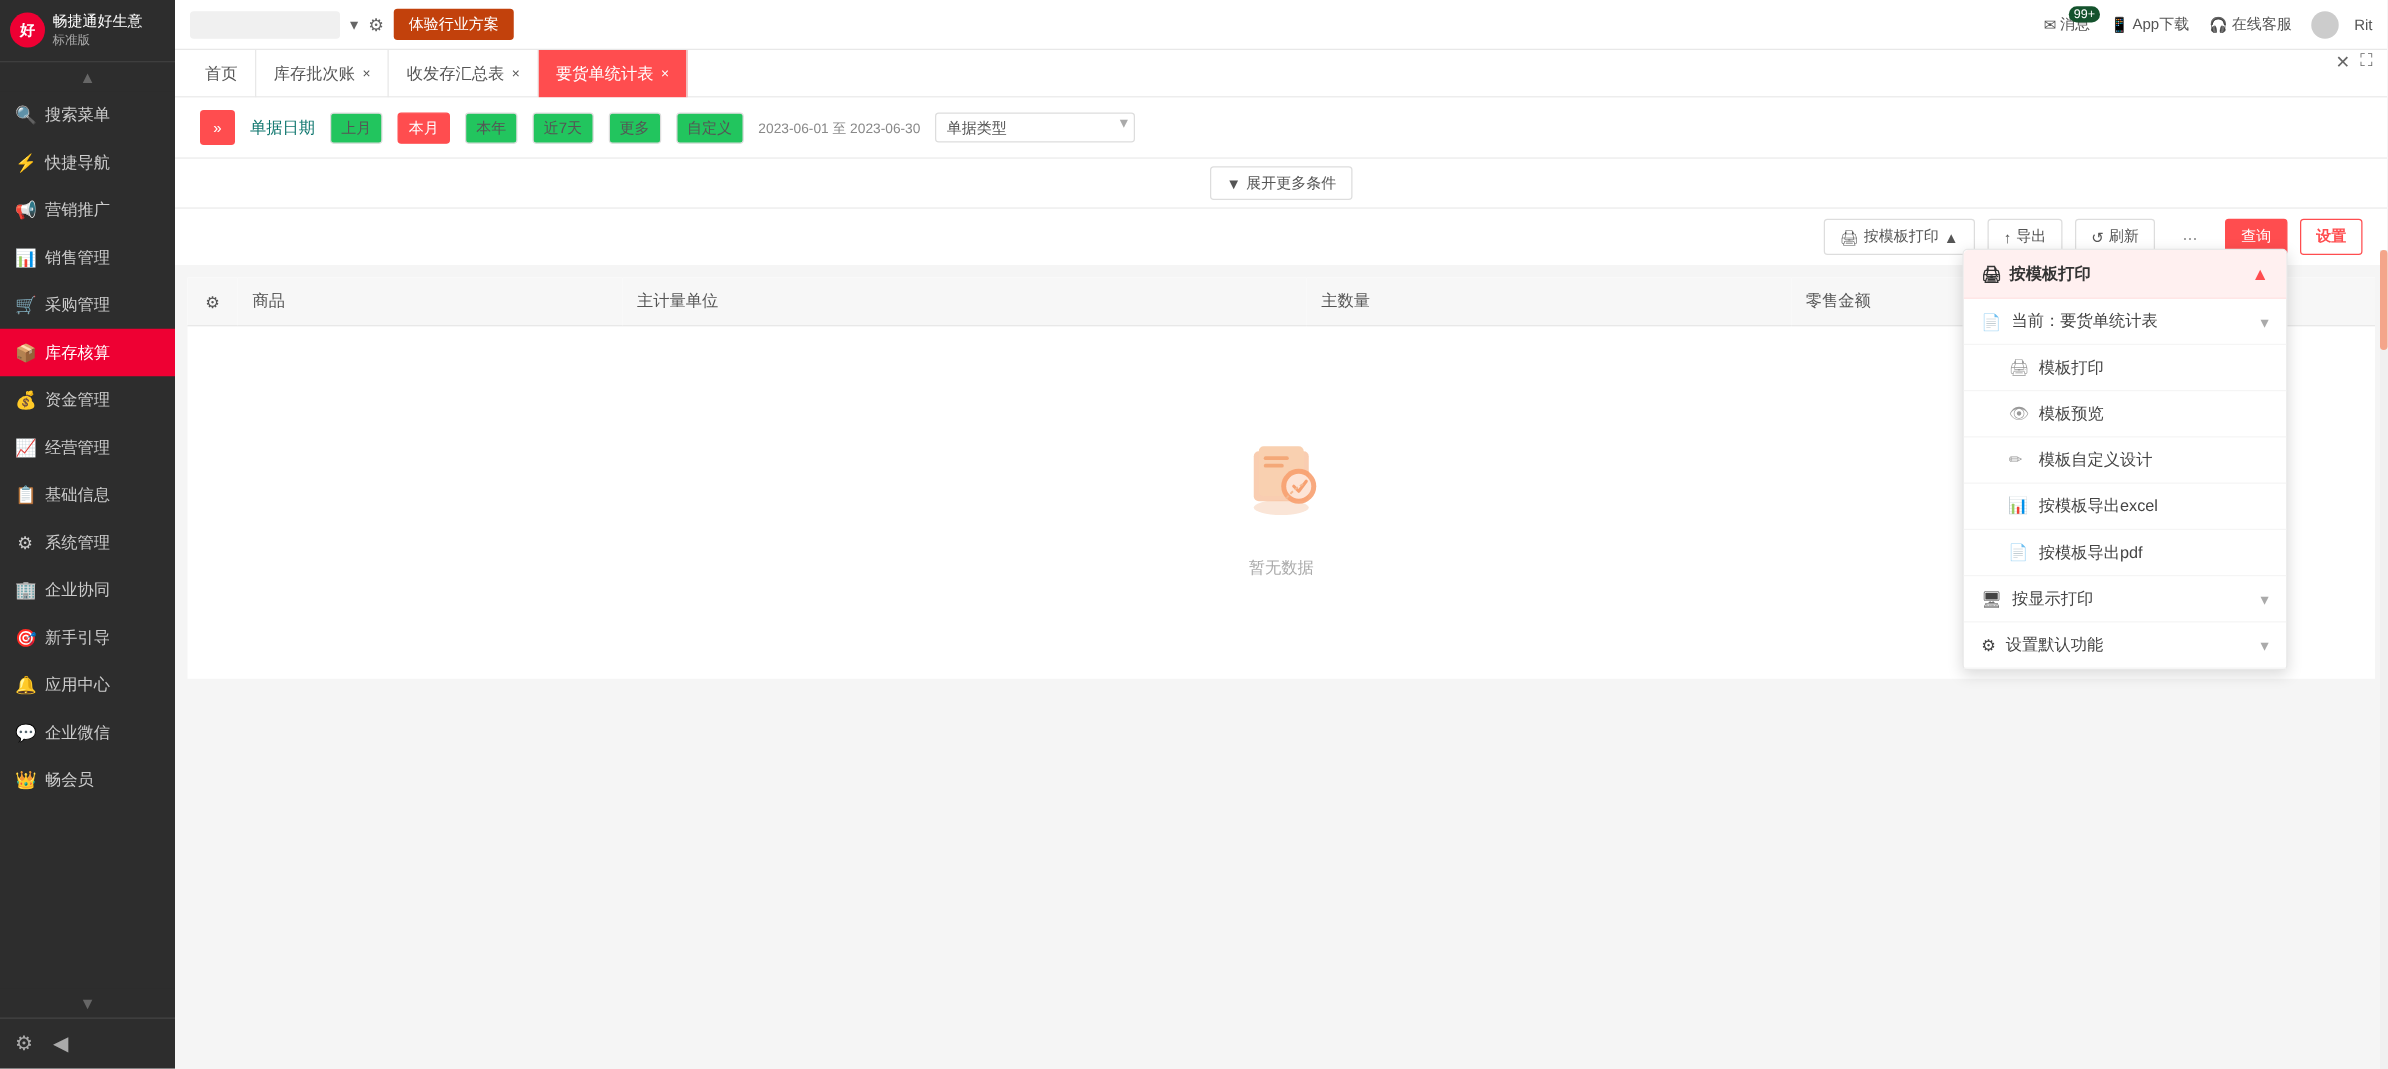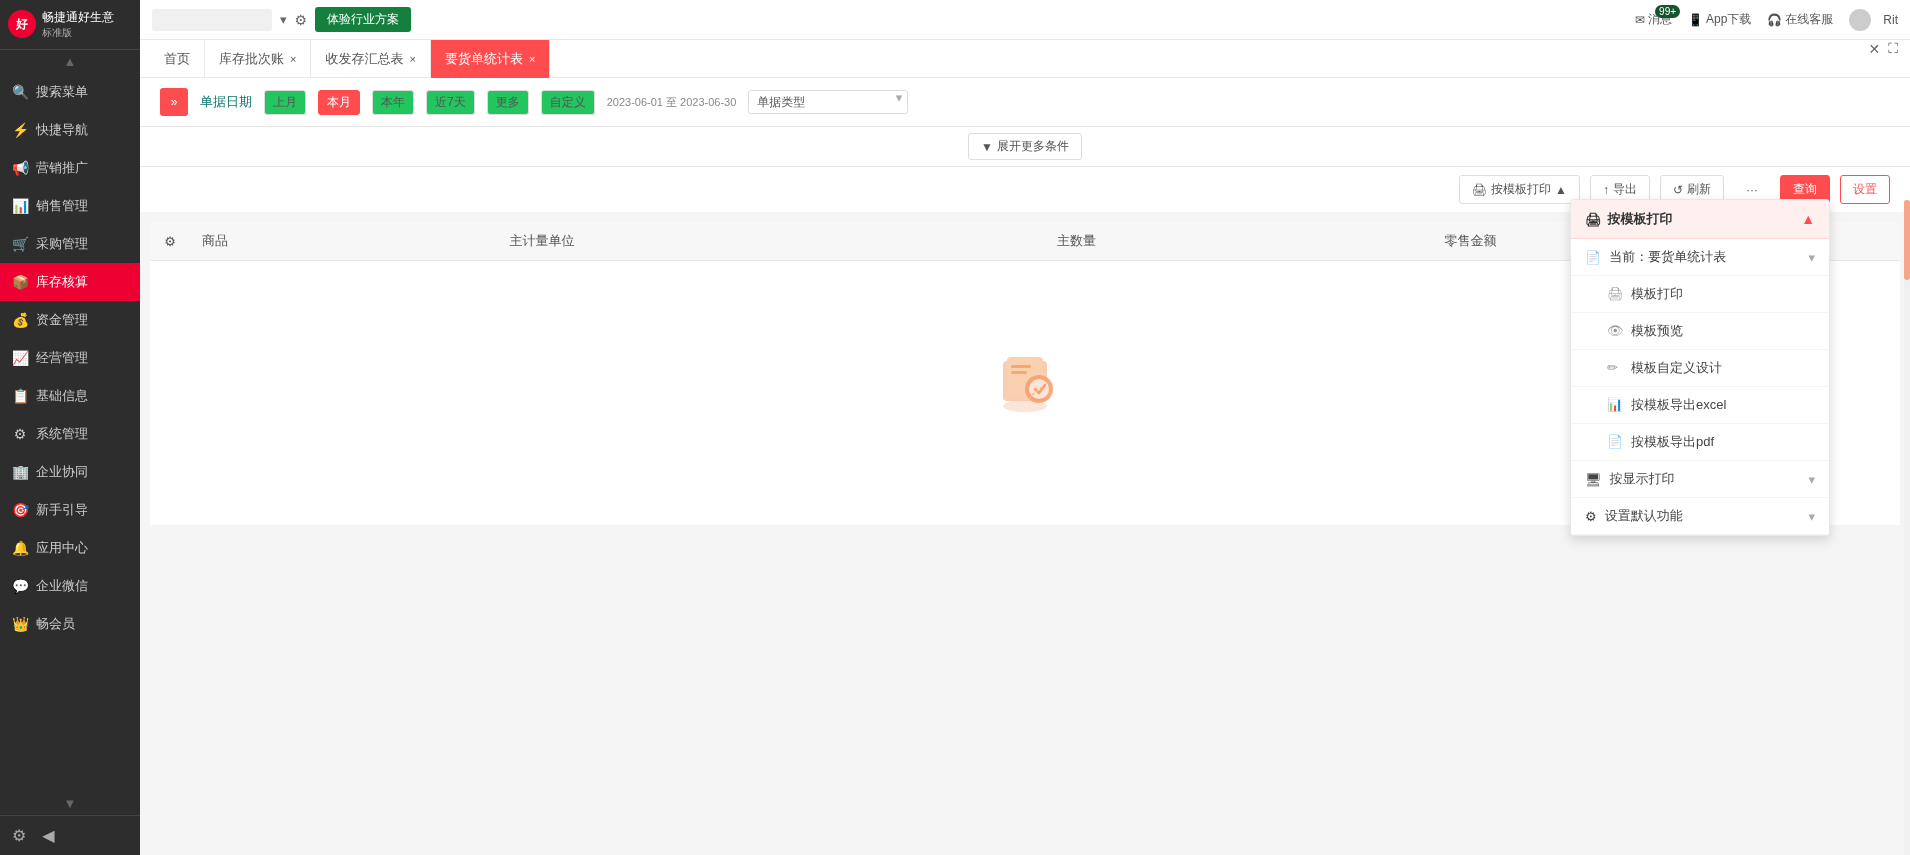--- a/index.html
+++ b/index.html
@@ -79,21 +79,21 @@
       background: #f0f0f0;
       border: none;
       border-radius: 3px;
       padding: 4px 8px;
       width: 120px;
       font-size: 12px;
     }
     .topbar-dropdown { color: #666; cursor: pointer; }
     .topbar-gear { color: #666; cursor: pointer; font-size: 14px; }
     .topbar-experience {
-      background: #15803d;
+      background: #c2410c;
       color: white;
       border: none;
       border-radius: 3px;
       padding: 4px 12px;
       cursor: pointer;
       font-size: 12px;
     }
     .topbar-right {
       margin-left: auto;
       display: flex; align-items: center; gap: 16px;
@@ -220,21 +220,21 @@
     }
     .action-btn {
       border: 1px solid #ddd; border-radius: 3px; padding: 5px 12px;
       font-size: 12px; cursor: pointer; background: #fff; color: #555;
       display: flex; align-items: center; gap: 4px;
     }
     .action-btn.primary {
       background: #ff4d4f; color: white; border-color: #ff4d4f;
     }
     .action-btn.outline-red {
-      color: #ff4d4f; border-color: #ff4d4f;
+      color: #ff4d4f; border-color: #ff4d4f; font-weight: bold;
     }
 
     
     .table-container {
       background: #fff;
       margin: 10px 10px;
     }
     .data-table {
       width: 100%;
       border-collapse: collapse;
@@ -581,20 +581,21 @@
                     <rect x="18" y="20" width="44" height="40" rx="4" fill="#f7c09e" opacity="0.8"></rect>
                     <rect x="22" y="16" width="36" height="40" rx="4" fill="#f9d0b0"></rect>
                     <circle cx="54" cy="48" r="14" fill="#f7a070" opacity="0.9"></circle>
                     <circle cx="54" cy="48" r="10" fill="#fff" opacity="0.7"></circle>
                     <path d="M50 48 L54 52 L60 44" stroke="#f7a070" stroke-width="2.5" stroke-linecap="round" stroke-linejoin="round" fill="none"></path>
                     <rect x="26" y="24" width="20" height="3" rx="1.5" fill="#f4a878"></rect>
                     <rect x="26" y="30" width="16" height="3" rx="1.5" fill="#f4a878"></rect>
                     <path d="M44 58 Q50 50 58 46" stroke="#f4b890" stroke-width="1.5" fill="none" stroke-dasharray="3,2"></path>
                   </svg>
                 </div>
+                <div class="empty-text">暂无数据</div>
               </div>
             </td>
           </tr>
         </tbody>
       </table>
     </div>
   </div>
 </div>
 
 <div class="right-scrollbar">

